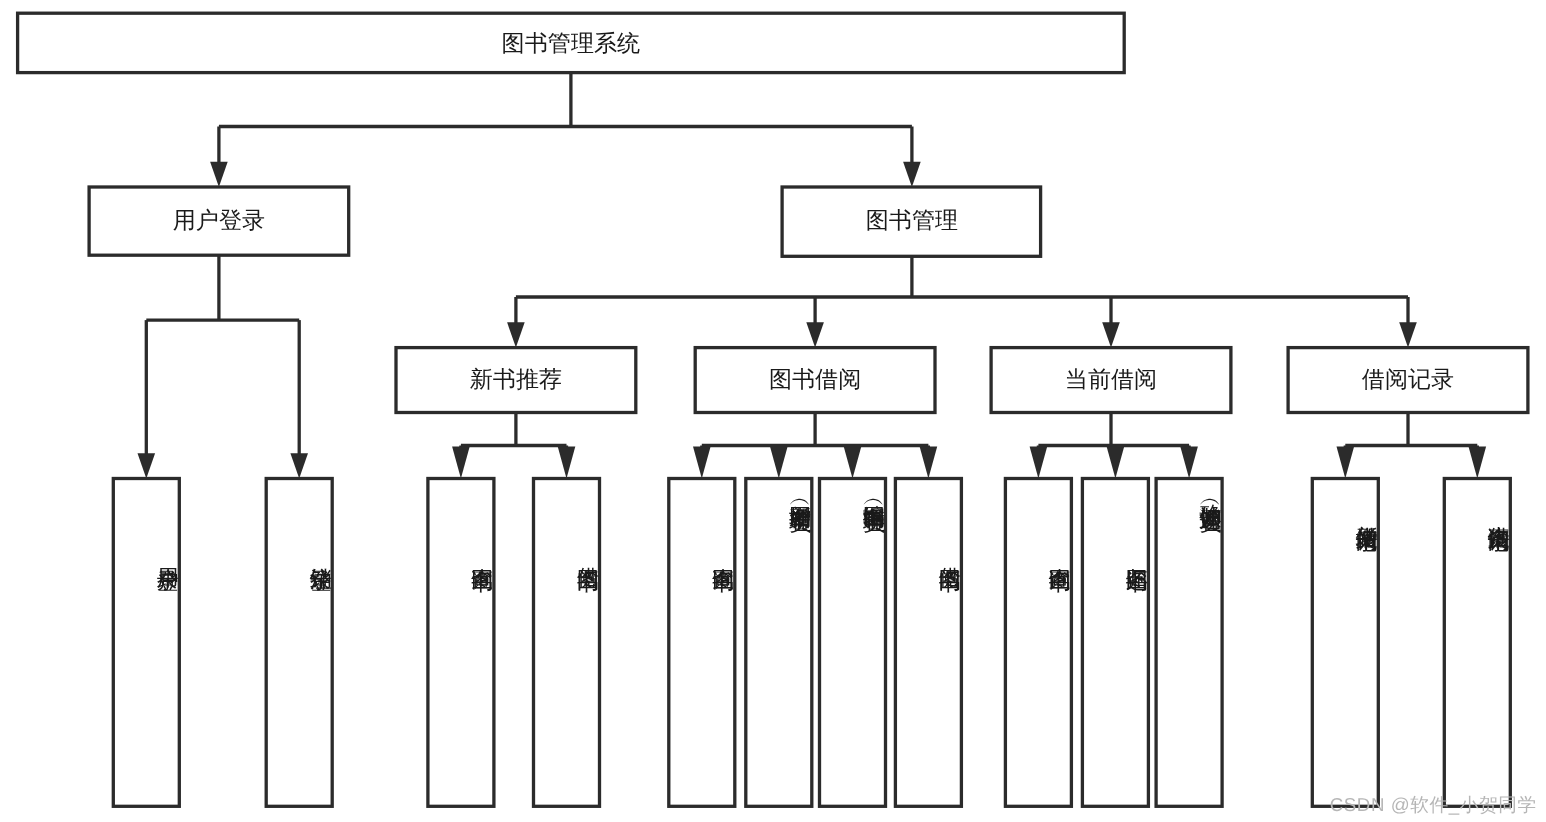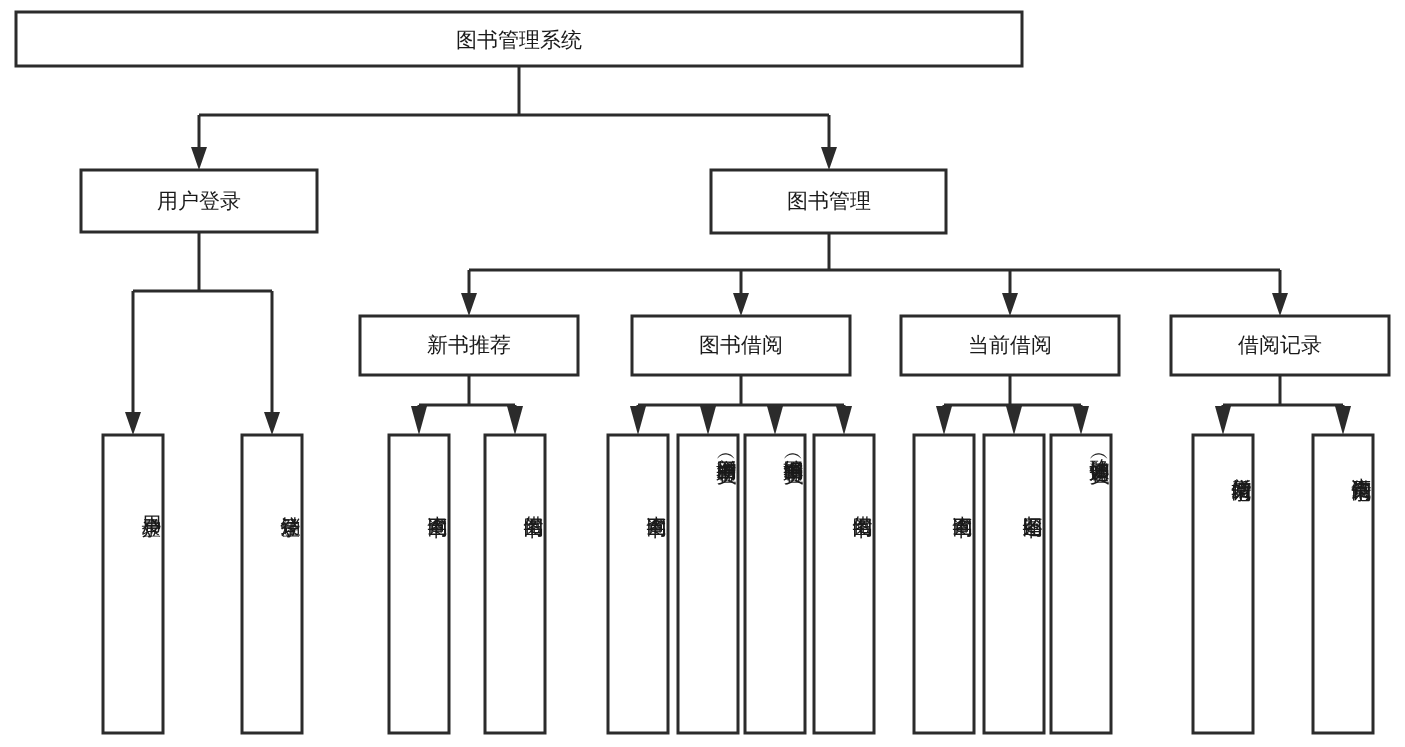--- a/index.html
+++ b/index.html
@@ -203,13 +203,14 @@
   <div class="leaf-label" style="left:608px; top:500px; width:60px;">查询图书</div>
   <div class="leaf-label" style="left:678px; top:443px; width:60px;">新增图书（管理员）</div>
   <div class="leaf-label" style="left:745px; top:443px; width:60px;">编辑图书（管理员）</div>
   <div class="leaf-label" style="left:814px; top:500px; width:60px;">借阅图书</div>
   <div class="leaf-label" style="left:914px; top:500px; width:60px;">查询图书</div>
   <div class="leaf-label" style="left:984px; top:500px; width:60px;">归还图书</div>
   <div class="leaf-label" style="left:1051px; top:443px; width:60px;">确认归还（管理员）</div>
   <div class="leaf-label" style="left:1193px; top:462px; width:60px;">新增借阅记录</div>
   <div class="leaf-label" style="left:1313px; top:462px; width:60px;">查询借阅记录</div>
 
+  <div class="watermark">CSDN @软件_小贺同学</div>
 </div>
 
 </body></html>

